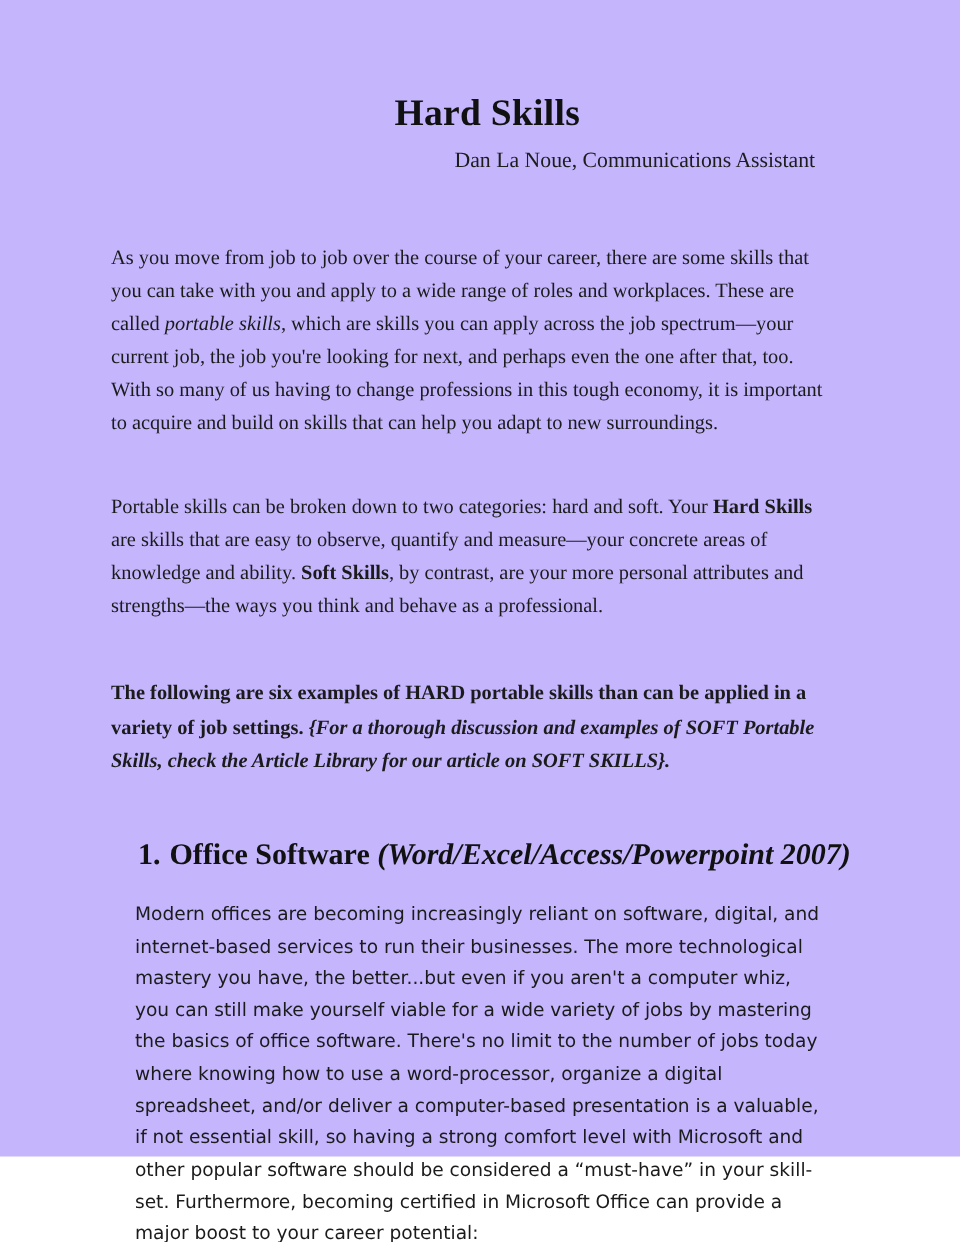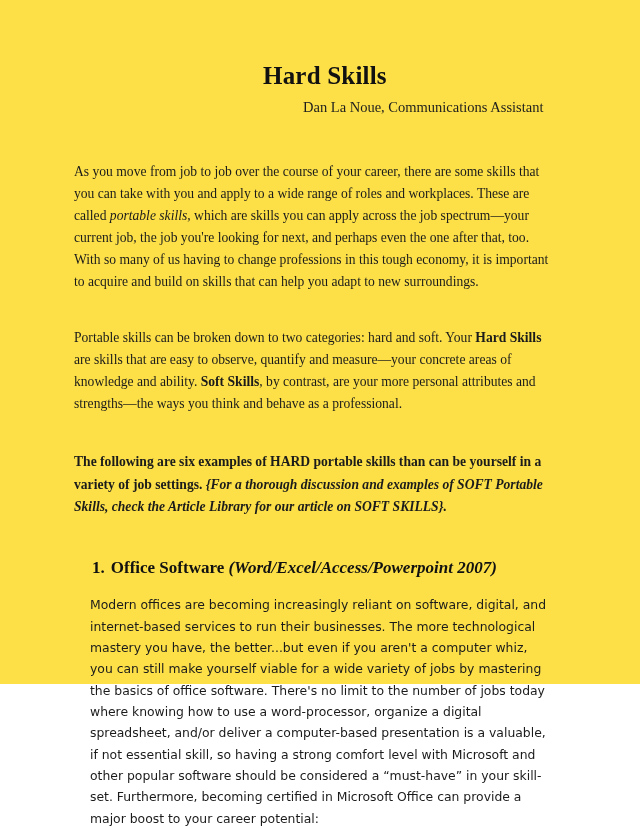--- a/index.html
+++ b/index.html
@@ -12,22 +12,22 @@
     height: 828px;
     background: #ffffff;
     font-family: "Liberation Serif", "DejaVu Serif", serif;
     color: #1b1b1b;
     overflow: hidden;
   }
 
   .page {
     position: relative;
     width: 640px;
-    height: 684px;
-    background: #fde047;
+    height: 771px;
+    background: #c4b5fd;
     box-sizing: border-box;
   }
 
   
   .doc-header {
     padding-top: 62px;
   }
   .doc-title {
     margin: 0 0 6px 263px;
     font-family: "Liberation Serif", "DejaVu Serif", serif;
@@ -73,21 +73,21 @@
     font-weight: bold;
     font-style: italic;
   }
 
   b, strong { font-weight: bold; }
   i, em { }
 
   
   .section-heading {
     margin: 38px 0 0 92px;
-    font-size: 17px;
+    font-size: 20px;
     font-weight: bold;
     line-height: 1.3;
     color: #111111;
   }
   .section-heading .num {
     margin-right: 6px;
   }
   .section-heading .title-italic {
     font-style: italic;
     font-weight: bold;
@@ -114,21 +114,21 @@
       <div>Dan La Noue, Communications Assistant</div>
     </div>
   </div>
 
   <div class="body-block">
 
     <p class="para p-intro"><span>As you move from job to job over the course of your career, there are some skills that you can take with you and apply to a wide range of roles and workplaces.  These are called </span><i>portable skills</i><span>, which are skills you can apply across the job spectrum—your current job, the job you're looking for next, and perhaps even the one after that, too.  With so many of us having to change professions in this tough economy, it is important to acquire and build on skills that can help you adapt to new surroundings.</span></p>
 
     <p class="para p-categories"><span>Portable skills can be broken down to two categories: hard and soft.  Your </span><b>Hard Skills</b><span> are skills that are easy to observe, quantify and measure—your concrete areas of knowledge and ability.  </span><b>Soft Skills</b><span>, by contrast, are your more personal attributes and strengths—the ways you think and behave as a professional.</span></p>
 
-    <p class="para p-emphasis"><span>The following are six examples of HARD portable skills than can be yourself in a variety of job settings.  </span><span class="bi">{For a thorough discussion and examples of SOFT Portable Skills, check the Article Library for our article on SOFT SKILLS}.</span></p>
+    <p class="para p-emphasis"><span>The following are six examples of HARD portable skills than can be applied in a variety of job settings.  </span><span class="bi">{For a thorough discussion and examples of SOFT Portable Skills, check the Article Library for our article on SOFT SKILLS}.</span></p>
 
   </div>
 
   <div class="section-heading"><span class="num">1.</span><span>Office Software</span> <span class="title-italic">(Word/Excel/Access/Powerpoint 2007)</span></div>
 
   <p class="section-body">Modern offices are becoming increasingly reliant on software, digital, and internet-based services to run their businesses.  The more technological mastery you have, the better...but even if you aren't a computer whiz, you can still make yourself viable for a wide variety of jobs by mastering the basics of office software.  There's no limit to the number of jobs today where knowing how to use a word-processor, organize a digital spreadsheet, and/or deliver a computer-based presentation is a valuable, if not essential skill, so having a strong comfort level with Microsoft and other popular software should be considered a “must-have” in your skill-set.  Furthermore, becoming certified in Microsoft Office can provide a major boost to your career potential:</p>
 
 </div>
 
 </body></html>

